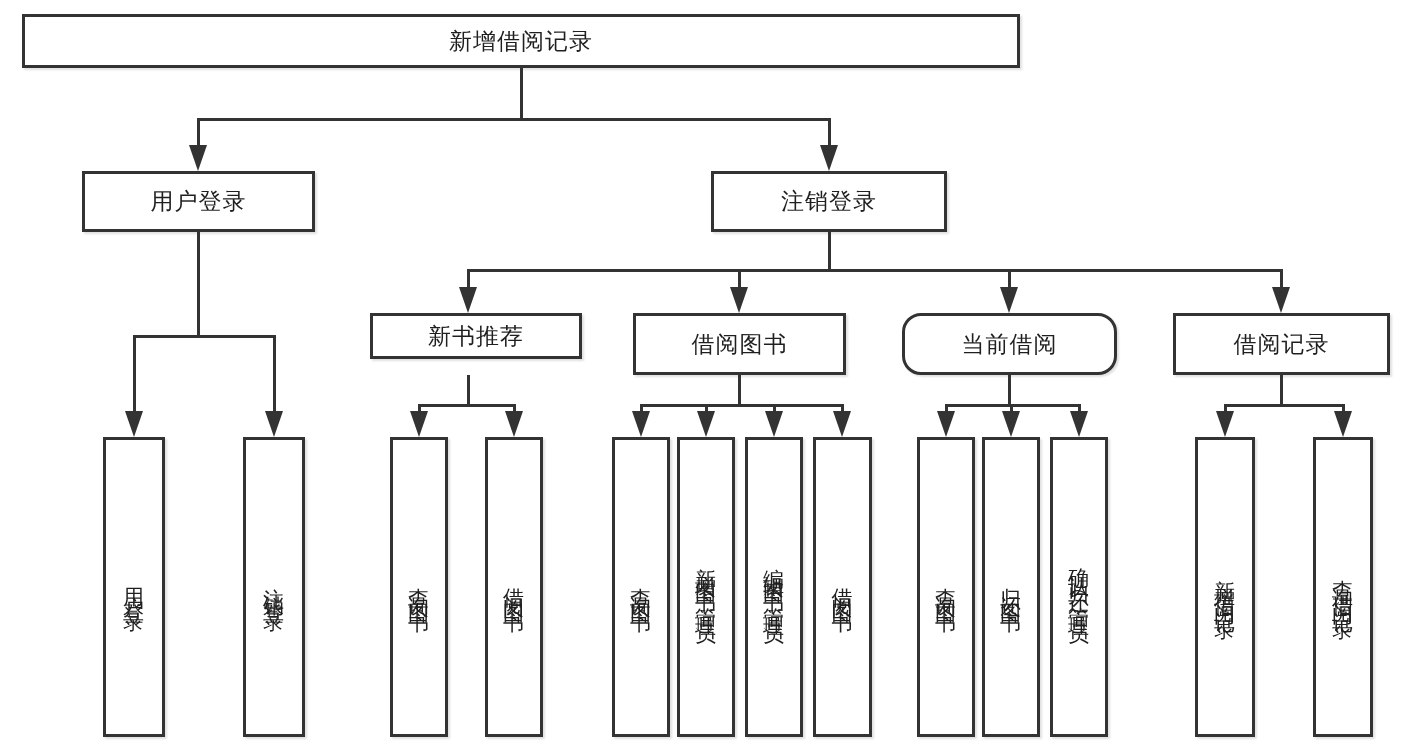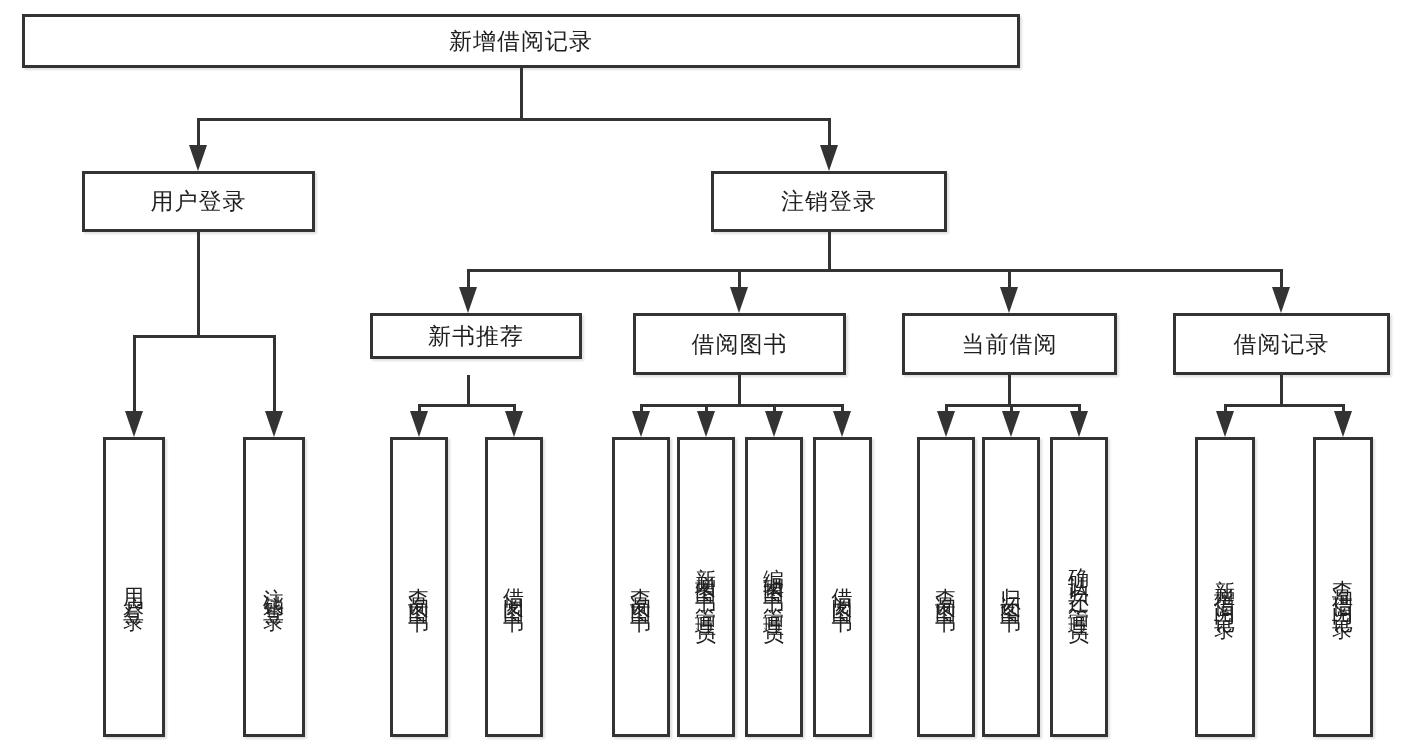--- a/index.html
+++ b/index.html
@@ -69,21 +69,21 @@
   <div class="box h" style="left:711px; top:171px; width:236px; height:61px;">
     <span>注销登录</span>
   </div>
 
   <div class="box h" style="left:370px; top:313px; width:212px; height:46px;">
     <span>新书推荐</span>
   </div>
   <div class="box h" style="left:633px; top:313px; width:213px; height:62px;">
     <span>借阅图书</span>
   </div>
-  <div class="box h" style="left:902px; top:313px; width:215px; height:62px;">
+  <div class="box h" style="left:902px; top:313px; width:215px; height:62px;border-radius:19px;">
     <span>当前借阅</span>
   </div>
   <div class="box h" style="left:1173px; top:313px; width:217px; height:62px;">
     <span>借阅记录</span>
   </div>
 
   <div class="box v" style="left:103px; top:437px; width:62px; height:300px;">
     <span>用户登录</span>
   </div>
   <div class="box v" style="left:243px; top:437px; width:62px; height:300px;">

